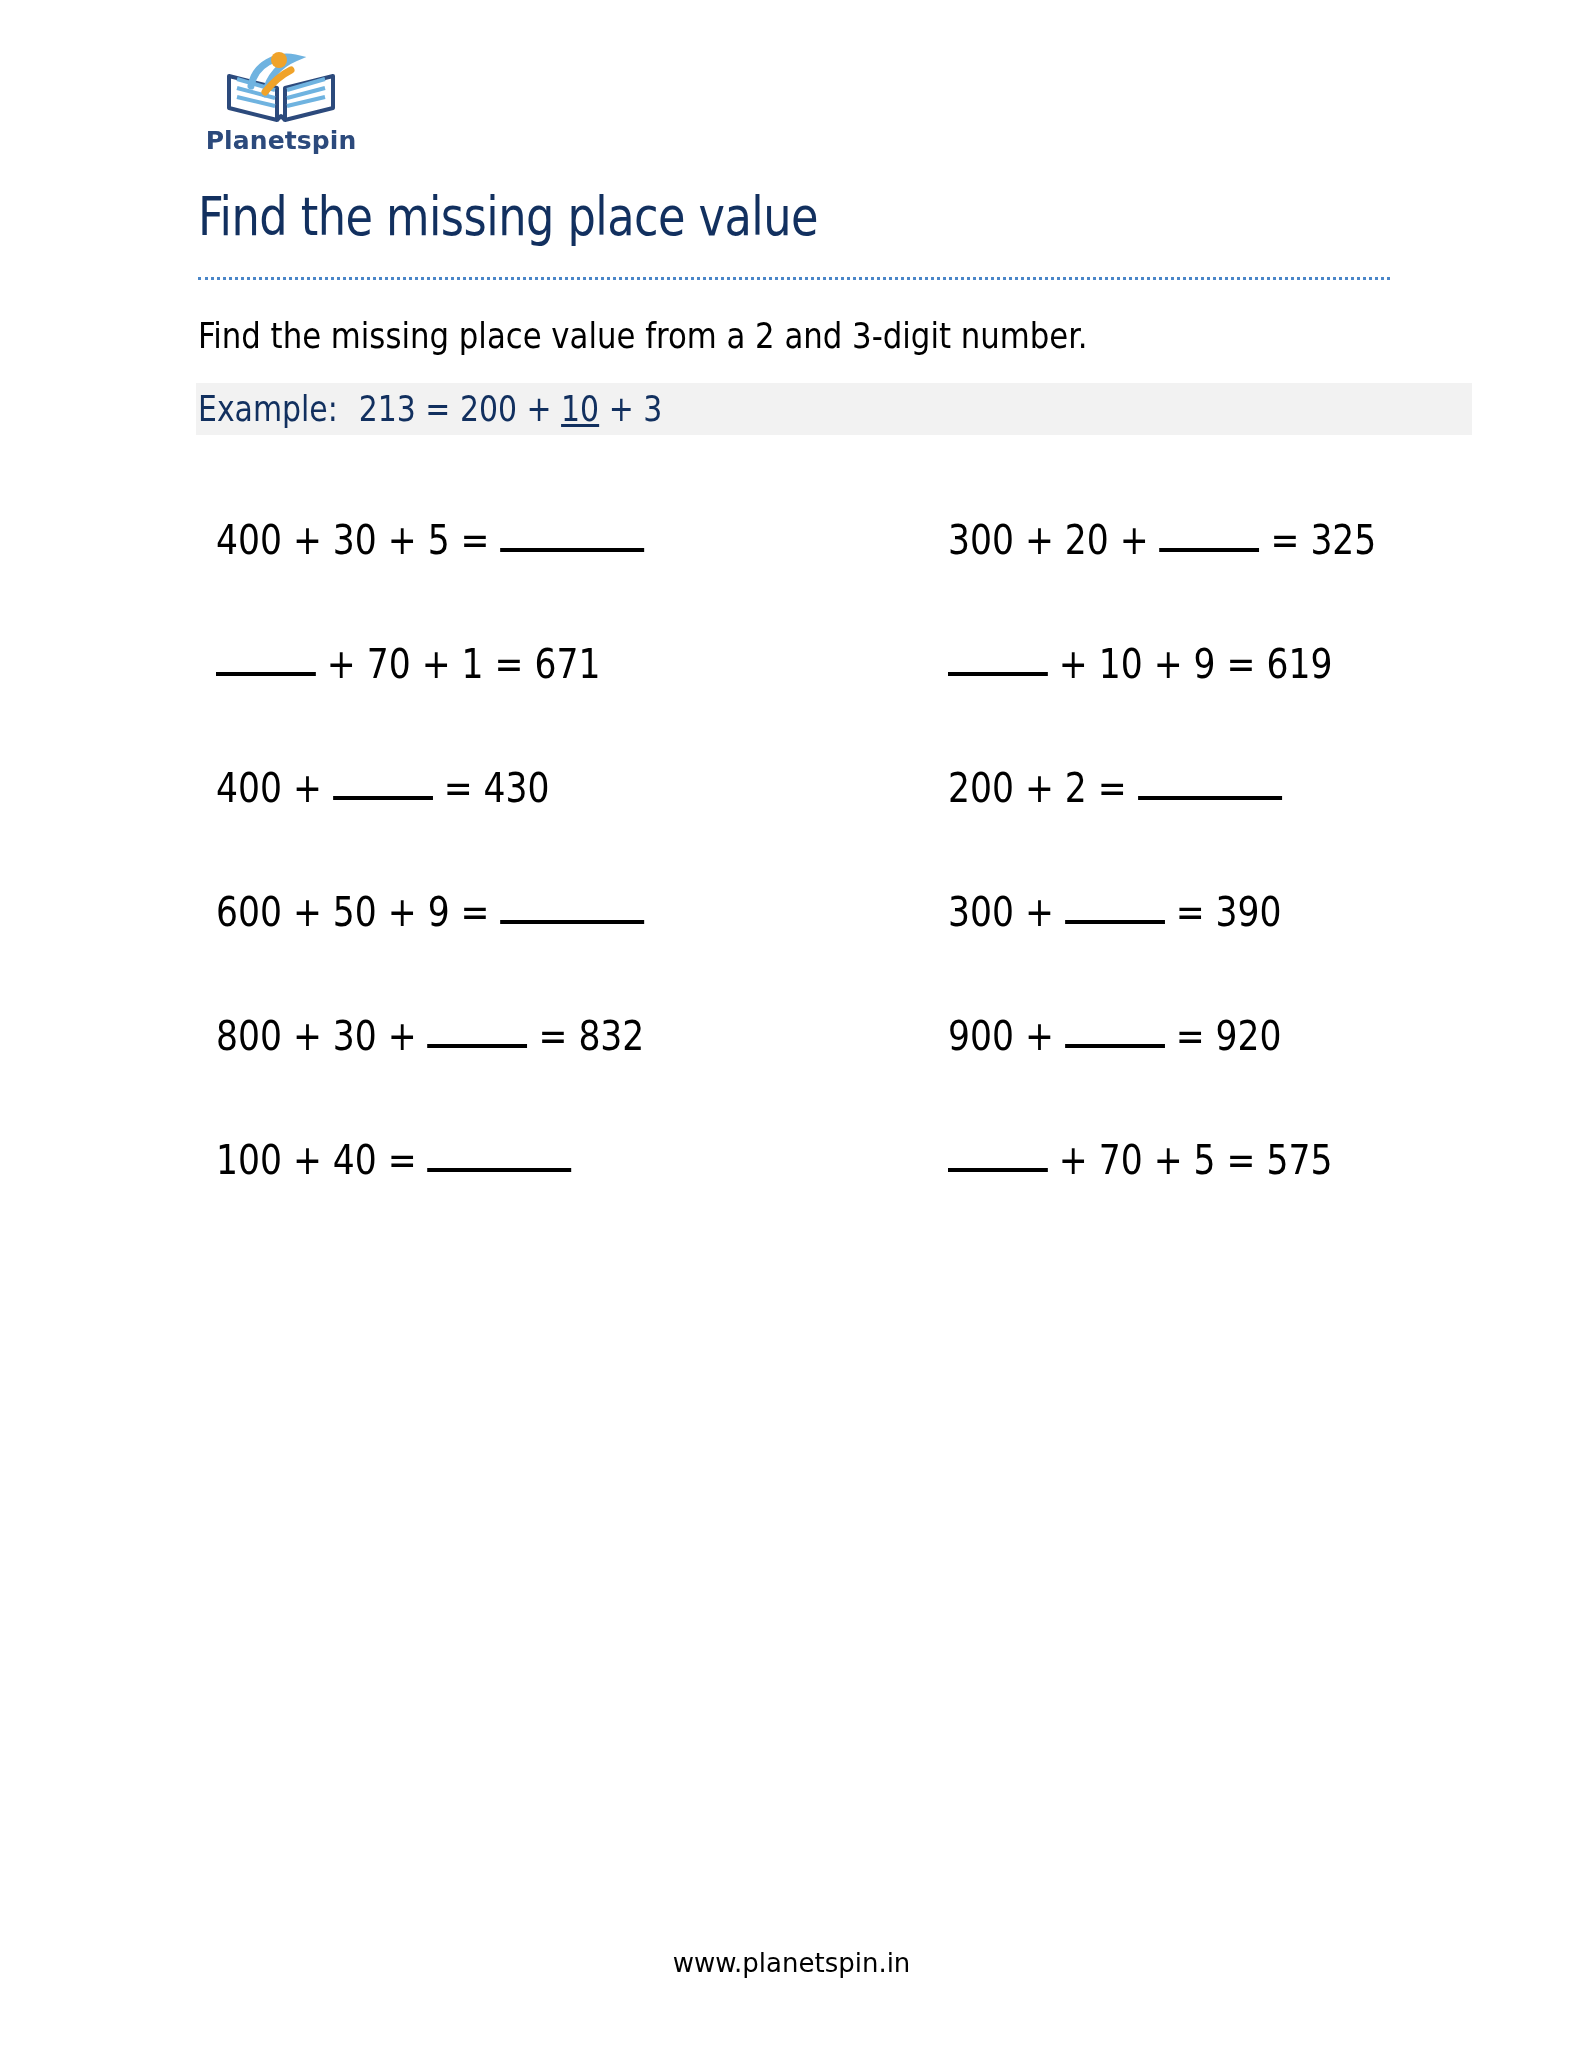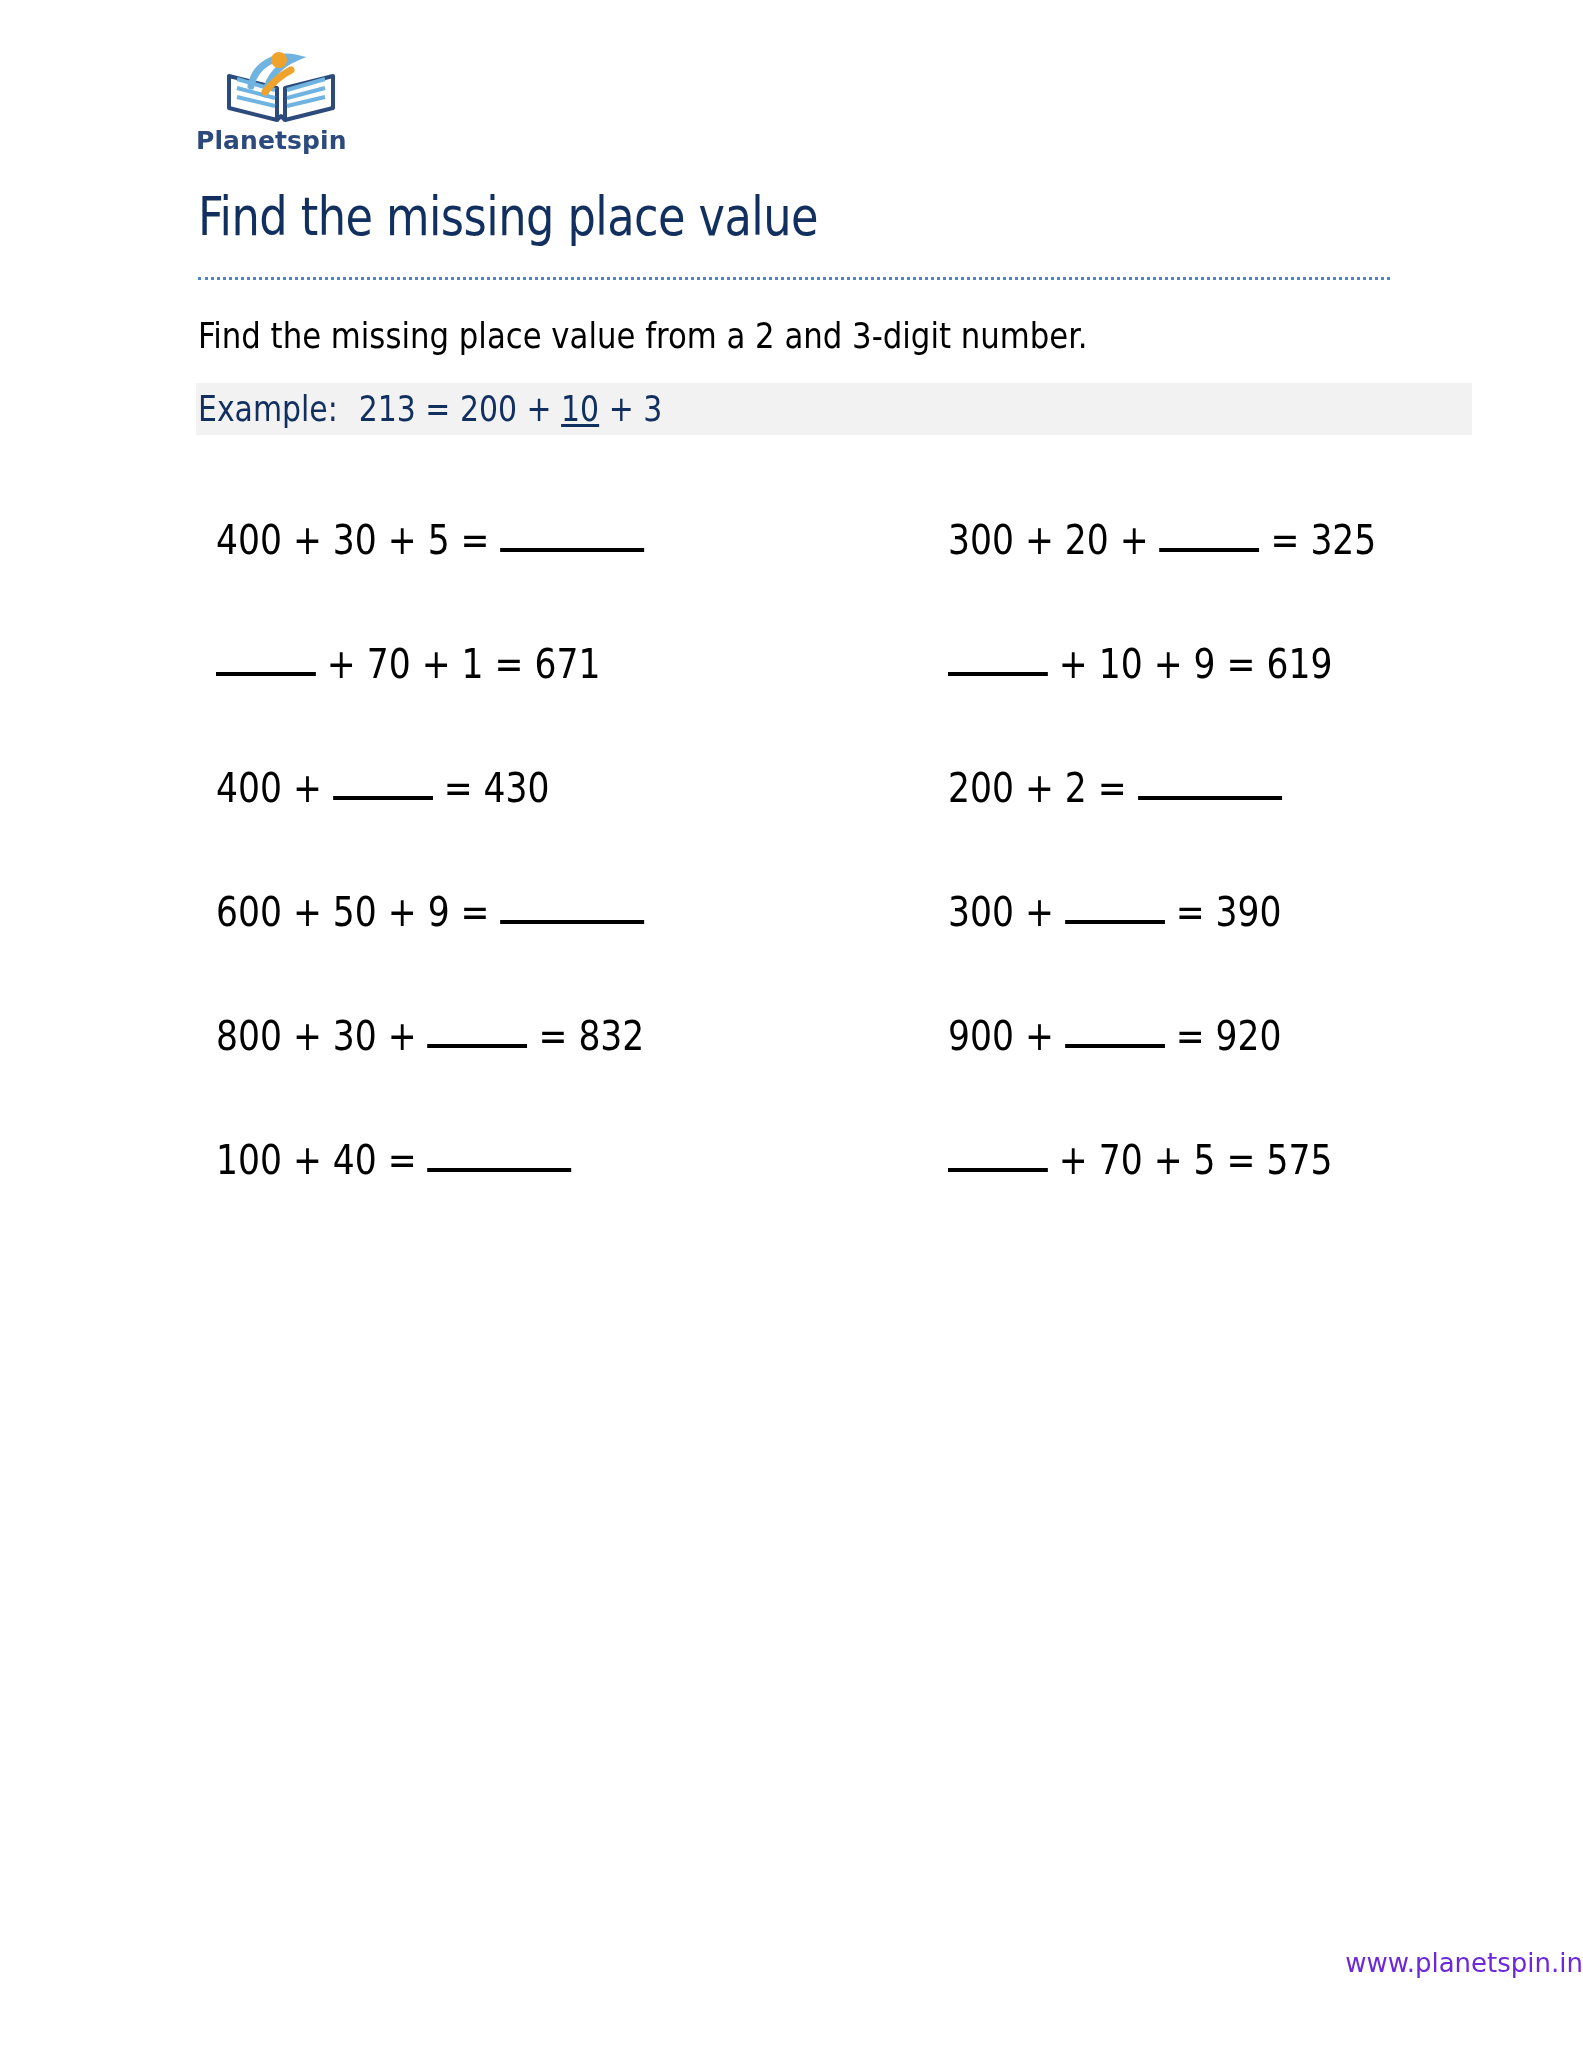--- a/index.html
+++ b/index.html
@@ -22,20 +22,21 @@
     height: 2048px;
     box-sizing: border-box;
   }
 
   
   .logo-block {
     position: absolute;
     left: 196px;
     top: 48px;
     width: 170px;
+    text-align: center;
   }
   .logo-mark {
     width: 112px;
     height: 78px;
     margin: 0 auto;
     display: block;
   }
   .logo-word {
     font-family: "DejaVu Sans", sans-serif;
     font-size: 25px;
@@ -148,24 +149,24 @@
   }
   .blank.short { width: 104px; }
   .blank.long  { width: 150px; }
 
   
   .footer {
     position: absolute;
     left: 0;
     top: 1948px;
     width: 1583px;
-    text-align: right;
+    text-align: center;
     font-family: "DejaVu Sans", "Liberation Sans", sans-serif;
     font-size: 26px;
-    color: #6d28d9;
+    color: #000000;
   }
 </style>
 </head>
 <body>
 
 <div class="page">
 
   <div class="logo-block">
     <svg class="logo-mark" viewBox="0 0 112 78">
 

